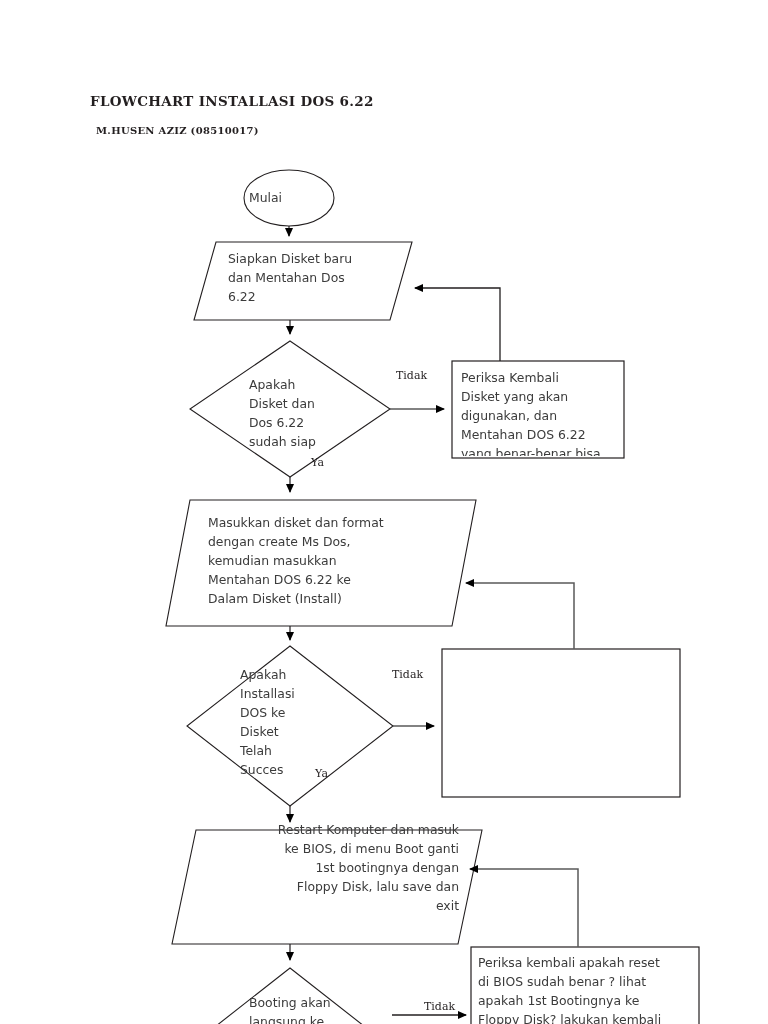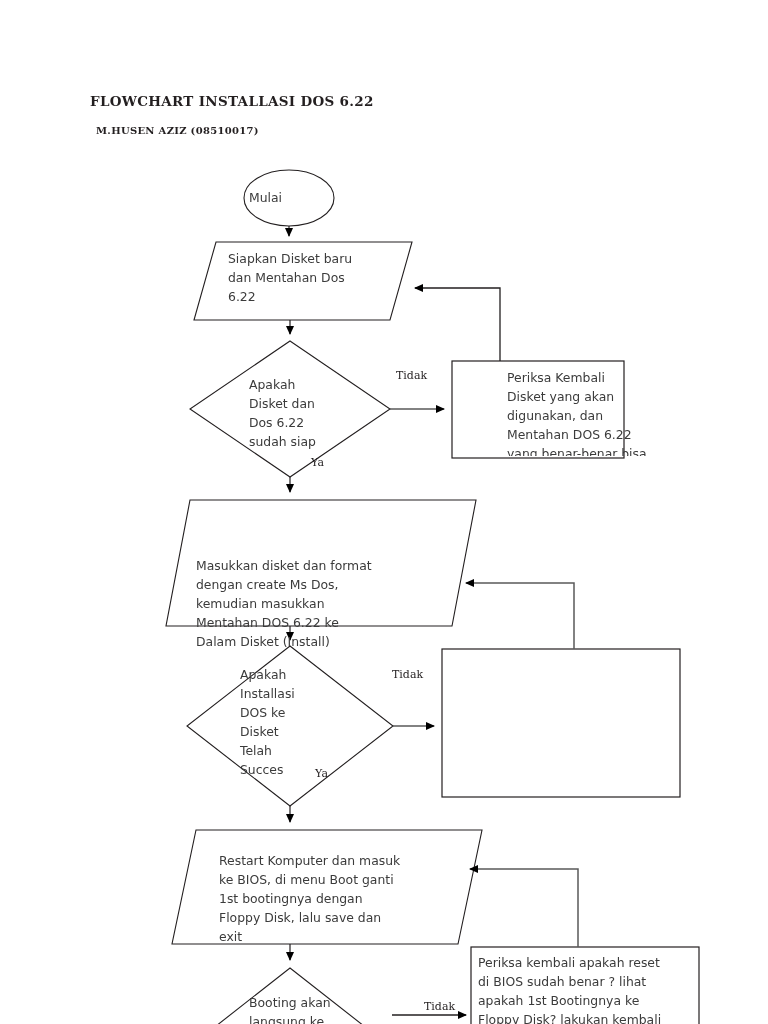--- a/index.html
+++ b/index.html
@@ -144,41 +144,41 @@
 
   <div class="node-text left" style="left:228px; top:249px; width:175px;">Siapkan Disket baru
 dan Mentahan Dos
 6.22</div>
 
   <div class="node-text left" style="left:249px; top:375px; width:120px;">Apakah
 Disket dan
 Dos 6.22
 sudah siap</div>
 
-  <div class="node-text left clip-box" style="left:461px; top:368px; width:160px; height:88px;margin-left:46px;">Periksa Kembali
+  <div class="node-text left clip-box" style="left:461px; top:368px; width:160px; height:88px;">Periksa Kembali
 Disket yang akan
 digunakan, dan
 Mentahan DOS 6.22
 yang benar-benar bisa</div>
 
-  <div class="node-text center" style="left:196px; top:513px; width:248px;margin-top:43px;">Masukkan disket dan format
+  <div class="node-text center" style="left:208px; top:513px; width:248px;">Masukkan disket dan format
 dengan create Ms Dos,
 kemudian masukkan
 Mentahan DOS 6.22 ke
 Dalam Disket (Install)</div>
 
   <div class="node-text center" style="left:240px; top:665px; width:100px;">Apakah
 Installasi
 DOS ke
 Disket
 Telah
 Succes</div>
 
 
-  <div class="node-text left" style="left:219px; top:851px; width:240px;">Restart Komputer dan masuk
+  <div class="node-text left" style="left:219px; top:820px; width:240px;text-align:right;">Restart Komputer dan masuk
 ke BIOS, di menu Boot ganti
 1st bootingnya dengan
 Floppy Disk, lalu save dan
 exit</div>
 
   <div class="node-text left clip-box" style="left:249px; top:993px; width:140px; height:31px;">Booting akan
 langsung ke</div>
 
   <div class="node-text left clip-box" style="left:478px; top:953px; width:218px; height:71px;">Periksa kembali apakah reset
 di BIOS sudah benar ? lihat

